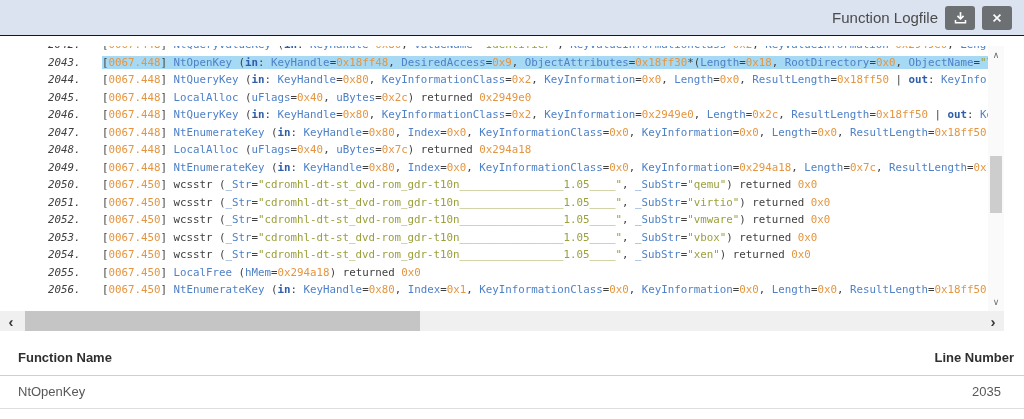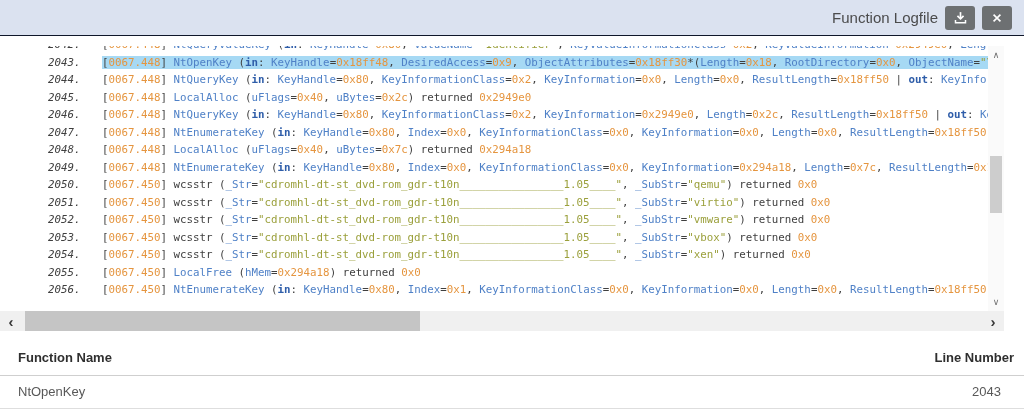--- a/index.html
+++ b/index.html
@@ -127,16 +127,16 @@
 </div>
 
 <div class="table-area">
   <div class="t-header">
     <div class="col-fn">Function Name</div>
     <div class="col-ln">Line Number</div>
   </div>
   <div>
       <div class="t-row">
         <div class="col-fn">NtOpenKey</div>
-        <div class="col-ln">2043</div>
+        <div class="col-ln">2035</div>
       </div>
     </div>
 </div>
 
 </body></html>

